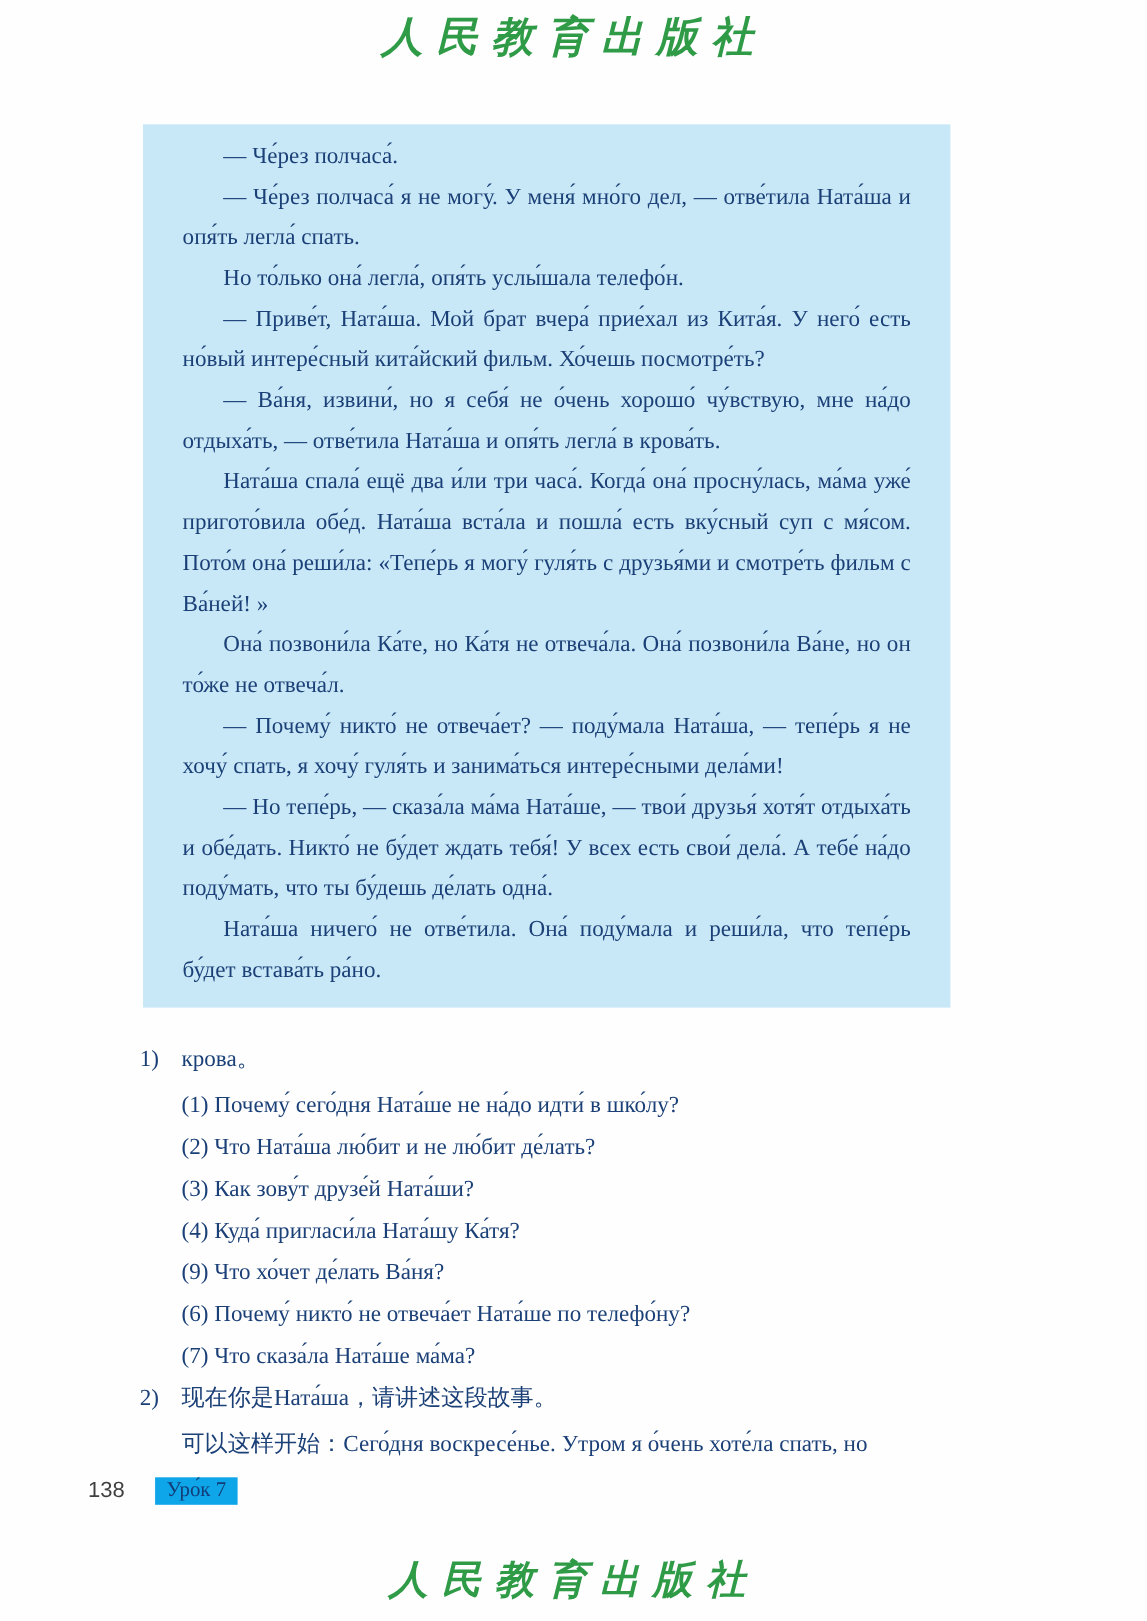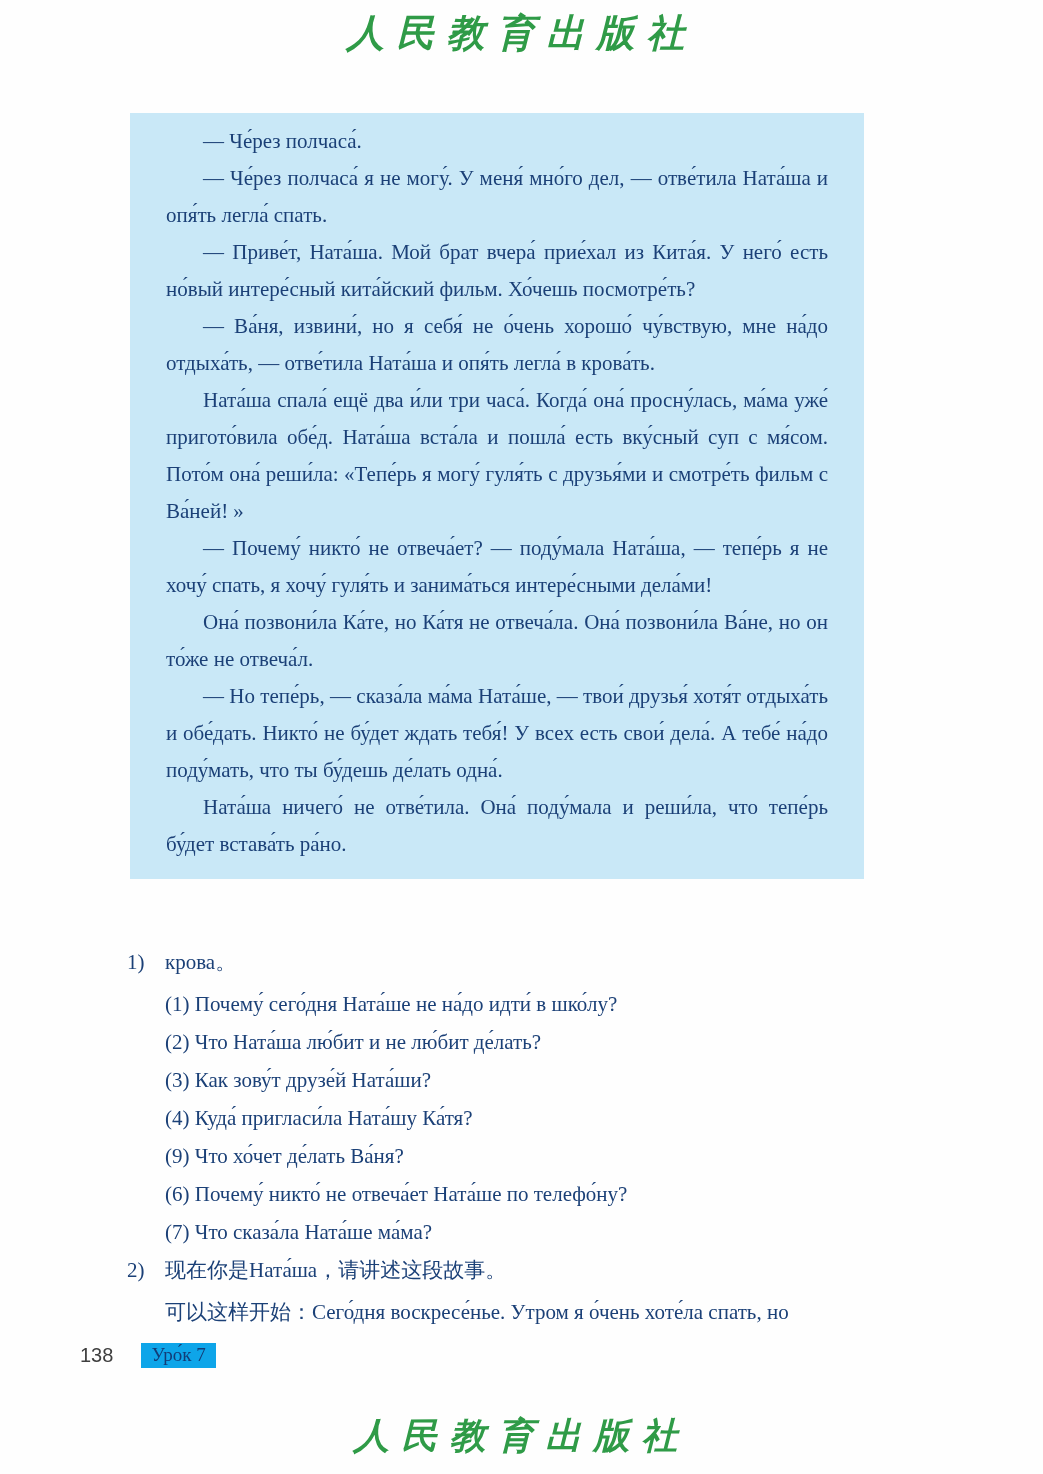--- a/index.html
+++ b/index.html
@@ -75,25 +75,26 @@
 </head>
 <body>
 
 <div class="page">
 
   <div class="logo top">人民教育出版社</div>
 
   <div class="story-box">
     <p>— Че́рез полчаса́.</p>
     <p>— Че́рез полчаса́ я не могу́. У меня́ мно́го дел, — отве́тила Ната́ша и опя́ть легла́ спать.</p>
+    <p>Но то́лько она́ легла́, опя́ть услы́шала телефо́н.</p>
     <p>— Приве́т, Ната́ша. Мой брат вчера́ прие́хал из Кита́я. У него́ есть но́вый интере́сный кита́йский фильм. Хо́чешь посмотре́ть?</p>
     <p>— Ва́ня, извини́, но я себя́ не о́чень хорошо́ чу́вствую, мне на́до отдыха́ть, — отве́тила Ната́ша и опя́ть легла́ в крова́ть.</p>
     <p>Ната́ша спала́ ещё два и́ли три часа́. Когда́ она́ просну́лась, ма́ма уже́ пригото́вила обе́д. Ната́ша вста́ла и пошла́ есть вку́сный суп с мя́сом. Пото́м она́ реши́ла: «Тепе́рь я могу́ гуля́ть с друзья́ми и смотре́ть фильм с Ва́ней! »</p>
+    <p>Она́ позвони́ла Ка́те, но Ка́тя не отвеча́ла. Она́ позвони́ла Ва́не, но он то́же не отвеча́л.</p>
     <p>— Почему́ никто́ не отвеча́ет? — поду́мала Ната́ша, — тепе́рь я не хочу́ спать, я хочу́ гуля́ть и занима́ться интере́сными дела́ми!</p>
-    <p>Она́ позвони́ла Ка́те, но Ка́тя не отвеча́ла. Она́ позвони́ла Ва́не, но он то́же не отвеча́л.</p>
     <p>— Но тепе́рь, — сказа́ла ма́ма Ната́ше, — твои́ друзья́ хотя́т отдыха́ть и обе́дать. Никто́ не бу́дет ждать тебя́! У всех есть свои́ дела́. А тебе́ на́до поду́мать, что ты бу́дешь де́лать одна́.</p>
     <p>Ната́ша ничего́ не отве́тила. Она́ поду́мала и реши́ла, что тепе́рь бу́дет встава́ть ра́но.</p>
   </div>
 
   <div class="exercises">
 
     <div class="ex-item">
       <span class="ex-num">1)</span>
       <div class="ex-body">
         <div class="ex-title">крова。</div>

